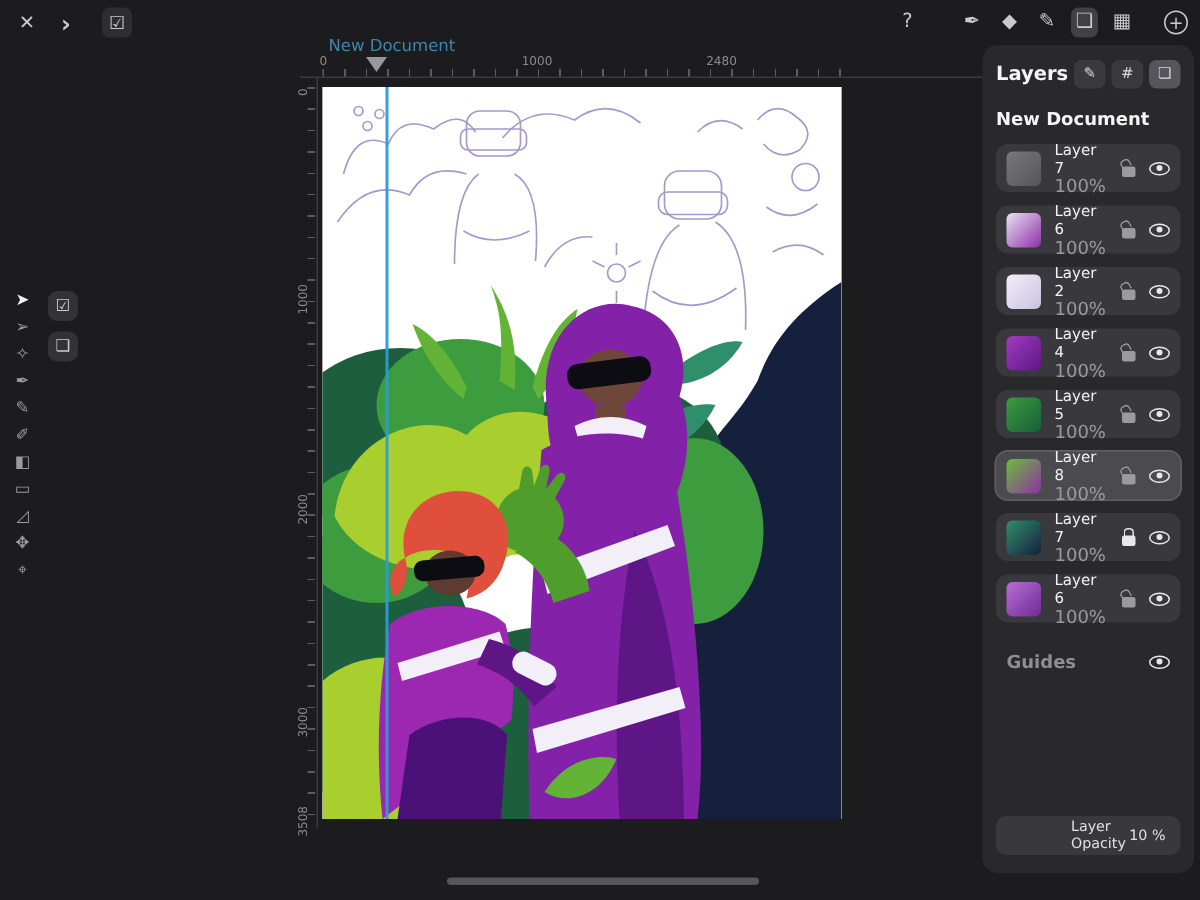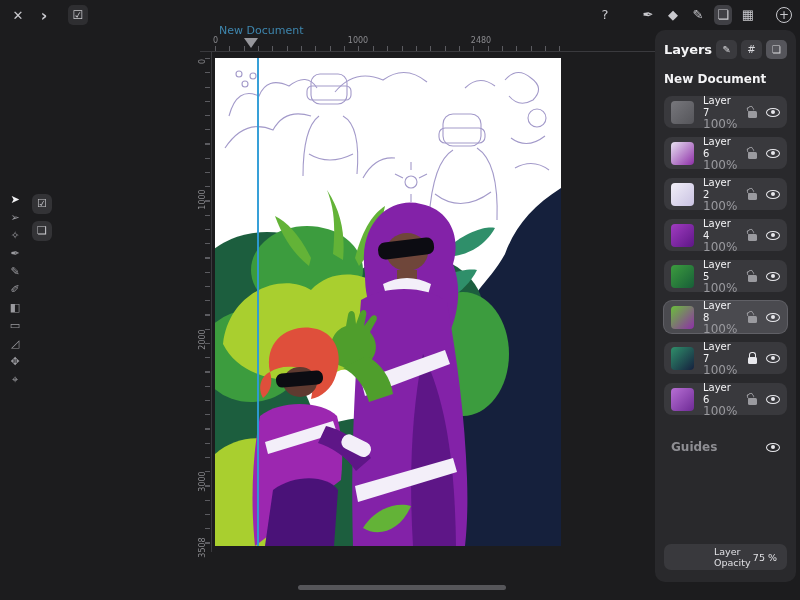--- a/index.html
+++ b/index.html
@@ -62,21 +62,21 @@
   .lop { font-size:12px; color:#9a9a9f; line-height:10px; }
   .lock { position:relative; width:9px; height:7px; background:#9a9a9f; border-radius:1.5px; margin-top:4px; flex:none; }
   .lock::before { content:""; position:absolute; left:1px; top:-5px; width:5px; height:5px;
     border:1.4px solid #9a9a9f; border-bottom:none; border-radius:3px 3px 0 0;
     transform:rotate(-30deg) translate(-2px,-1px); }
   .layer-row.locked .lock { background:#e8e8ec; }
   .layer-row.locked .lock::before { border-color:#e8e8ec; transform:none; }
   .eye { width:14px; height:9px; border:1.3px solid #e8e8ec; border-radius:50%; position:relative; flex:none; }
   .eye::after { content:""; position:absolute; left:50%; top:50%; width:4px; height:4px; margin:-2px 0 0 -2px;
     background:#e8e8ec; border-radius:50%; }
-  .guides-row { display:flex; align-items:center; padding:4px 7px; margin-top:12px;gap:44px; }
+  .guides-row { display:flex; align-items:center; padding:4px 7px; margin-top:6px;gap:44px; }
   .guides-label { flex:1; font-size:12px; font-weight:bold; color:#8e8e93; }
   .opacity-pill { margin-top:auto; height:26px; background:#39393d; border-radius:7px;
     display:flex; align-items:center; padding:0 10px; }
   .opacity-label { flex:1; font-size:9.5px; color:#e0e0e4;padding-left:40px; }
   .opacity-value { font-size:9.5px; color:#e0e0e4; }
   
   .hscroll { position:absolute; left:298px; top:585px; width:208px; height:5px; background:#56565a; border-radius:3px; }
 </style>
 </head>
 <body>
@@ -302,17 +302,17 @@
     <span class="eye"></span>
   </div>
 
   <div class="guides-row">
     <span class="guides-label">Guides</span>
     <span class="eye"></span>
   </div>
 
   <div class="opacity-pill">
     <span class="opacity-label">Layer Opacity</span>
-    <span class="opacity-value">75 %</span>
+    <span class="opacity-value">10 %</span>
   </div>
 </div>
 
 <div class="hscroll"></div>
 
 </body></html>

